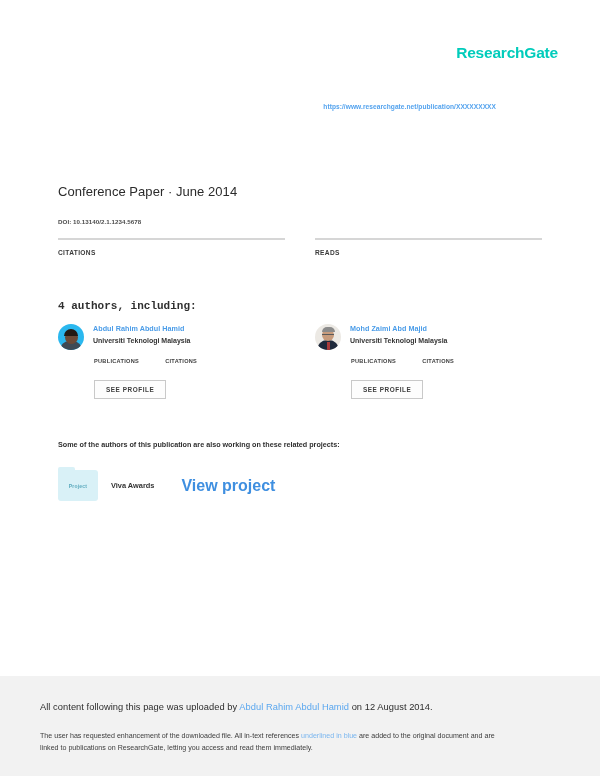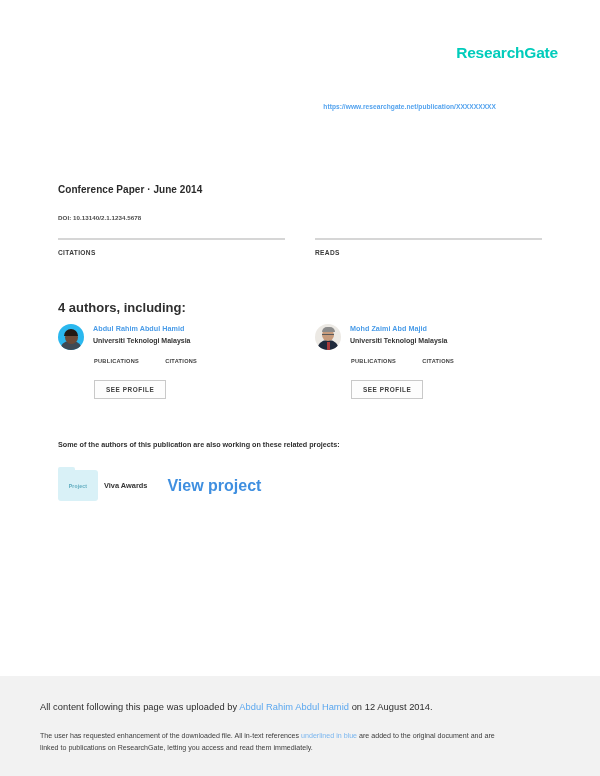--- a/index.html
+++ b/index.html
@@ -61,22 +61,22 @@
   }
 
   
   .meta {
     position: absolute;
     top: 184px;
     left: 58px;
     right: 58px;
   }
   .meta-type {
-    font-size: 10px;
-    font-weight: 700;
+    font-size: 13px;
+    font-weight: 400;
     color: #2b2b2b;
     letter-spacing: 0.05px;
     margin-bottom: 19px;
   }
   .meta-doi {
     font-size: 6.2px;
     font-weight: 700;
     color: #4c4c4c;
     letter-spacing: 0.05px;
   }
@@ -111,23 +111,24 @@
     color: #2b2b2b;
     margin-top: 5px;
     min-height: 10px;
   }
 
   
   .authors-heading {
     position: absolute;
     top: 300px;
     left: 58px;
-    font-size: 13px;
+    font-size: 11px;
     font-weight: 700;
     color: #2f2f2f;
+    font-family: Liberation Mono, monospace;
   }
   .authors {
     position: absolute;
     top: 324px;
     left: 58px;
     right: 58px;
     display: flex;
     gap: 30px;
   }
   .author {
@@ -289,21 +290,21 @@
     color: #2f2f2f;
     white-space: nowrap;
   }
   .project-row {
     position: absolute;
     top: 470px;
     left: 58px;
     right: 58px;
     display: flex;
     align-items: center;
-    gap: 6px;
+    gap: 13px;
   }
   .project-folder {
     width: 40px;
     height: 31px;
     flex: 0 0 40px;
     position: relative;
     background: #d9f1f7;
     border-radius: 1px 3px 3px 3px;
   }
   .project-folder::before {

